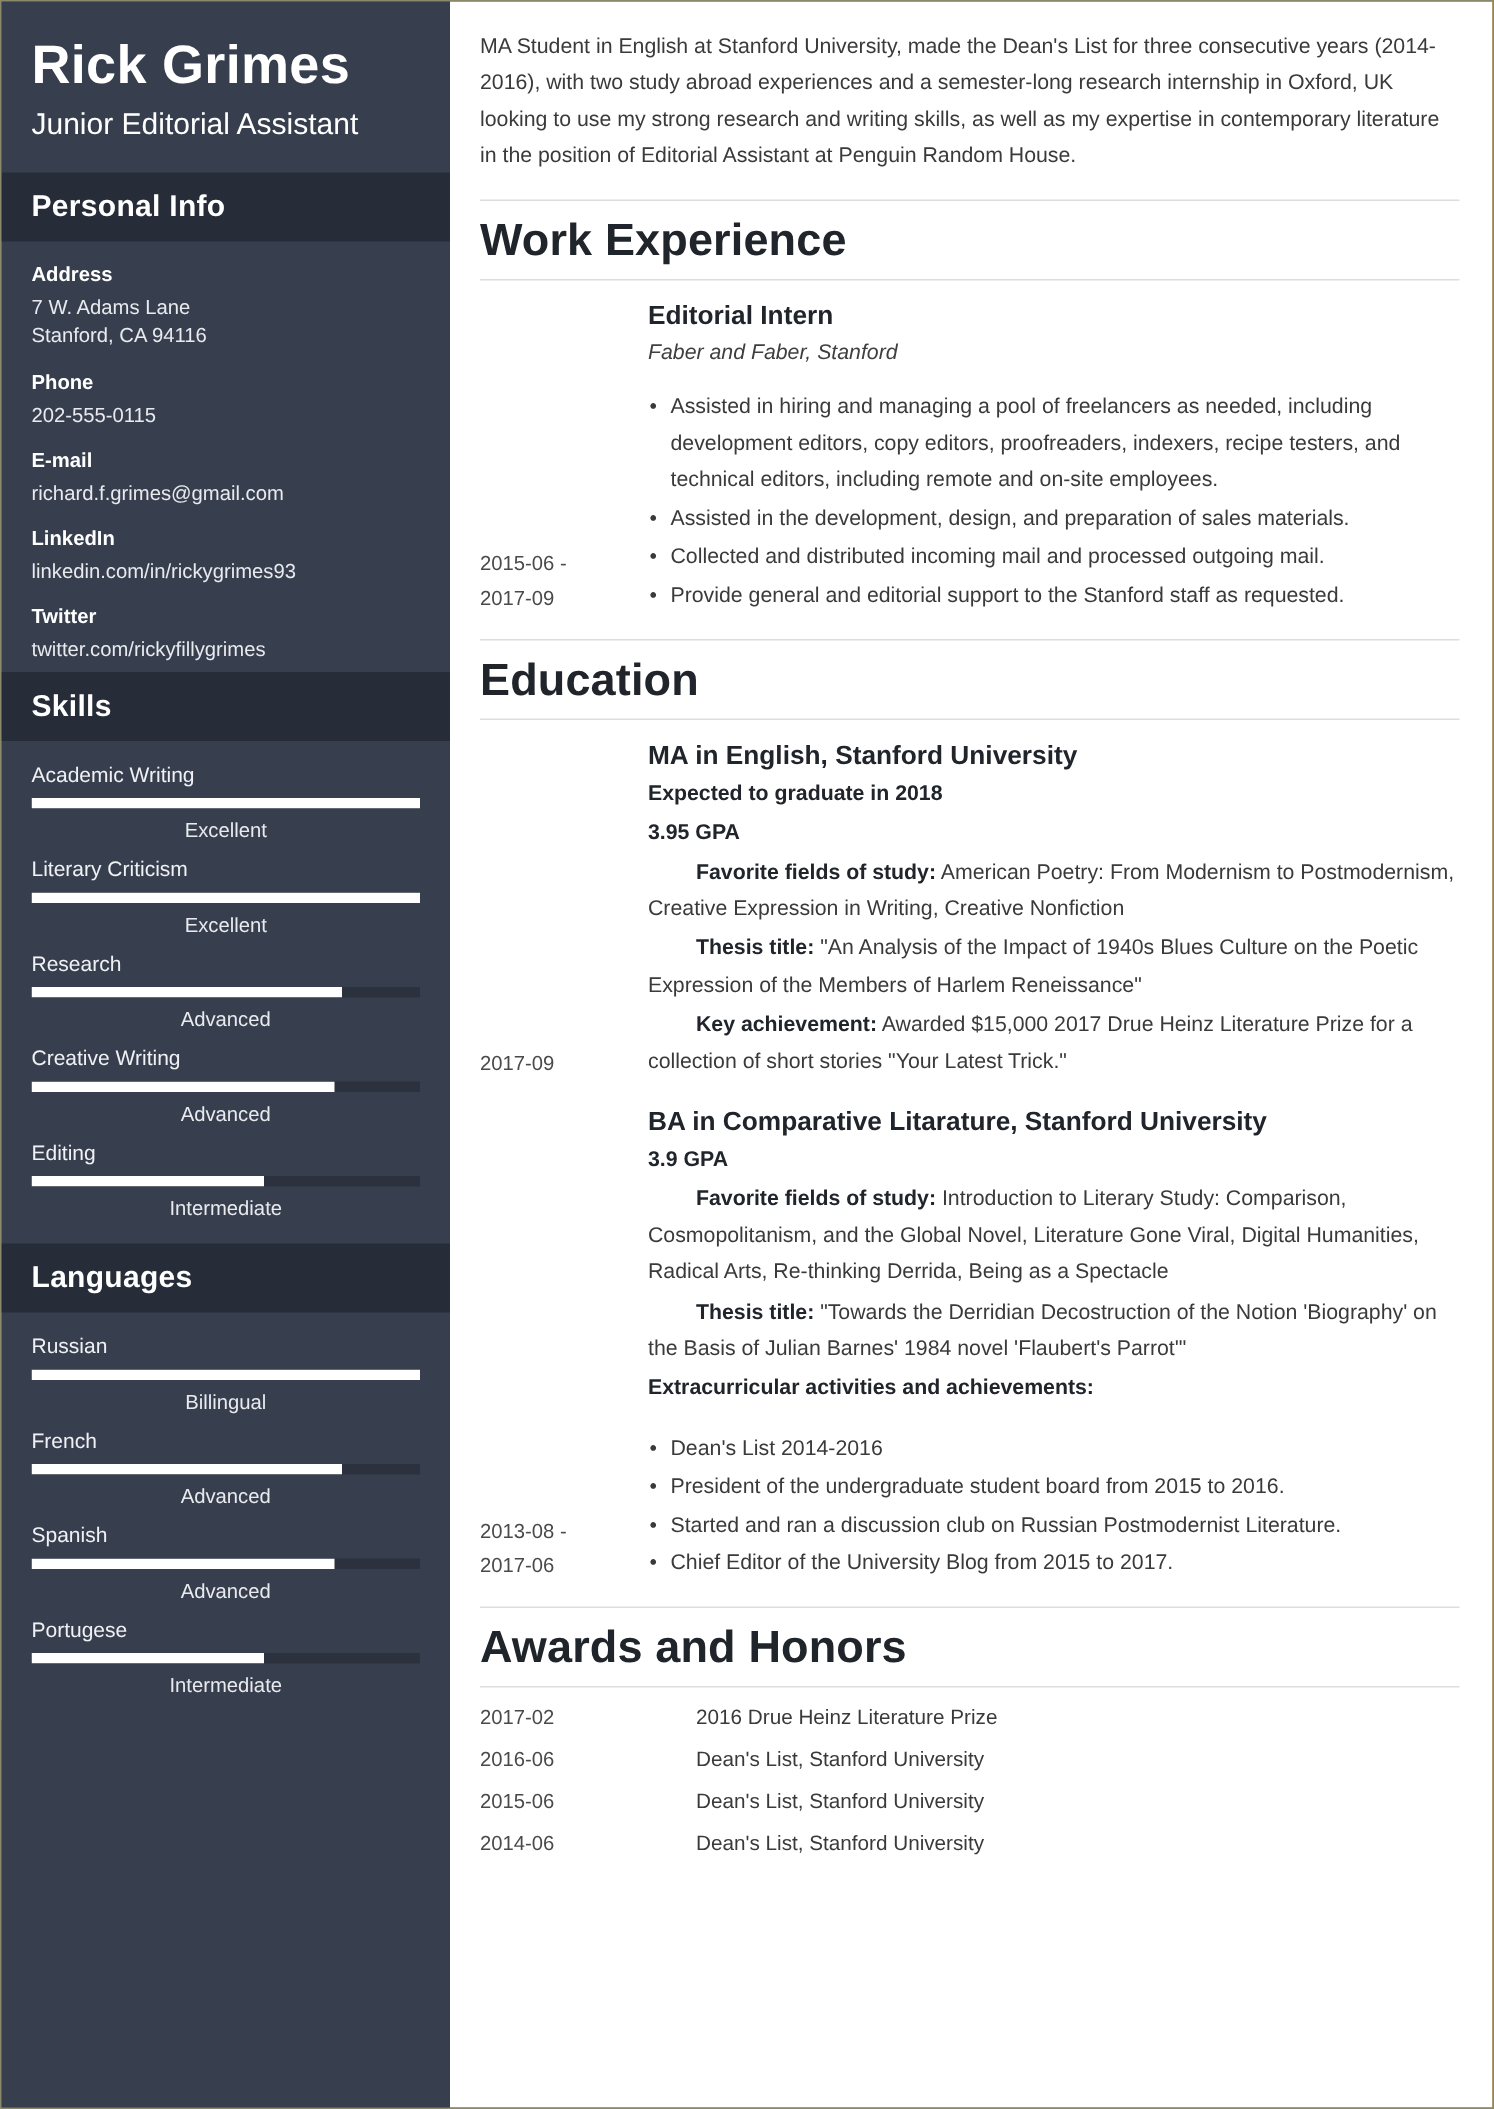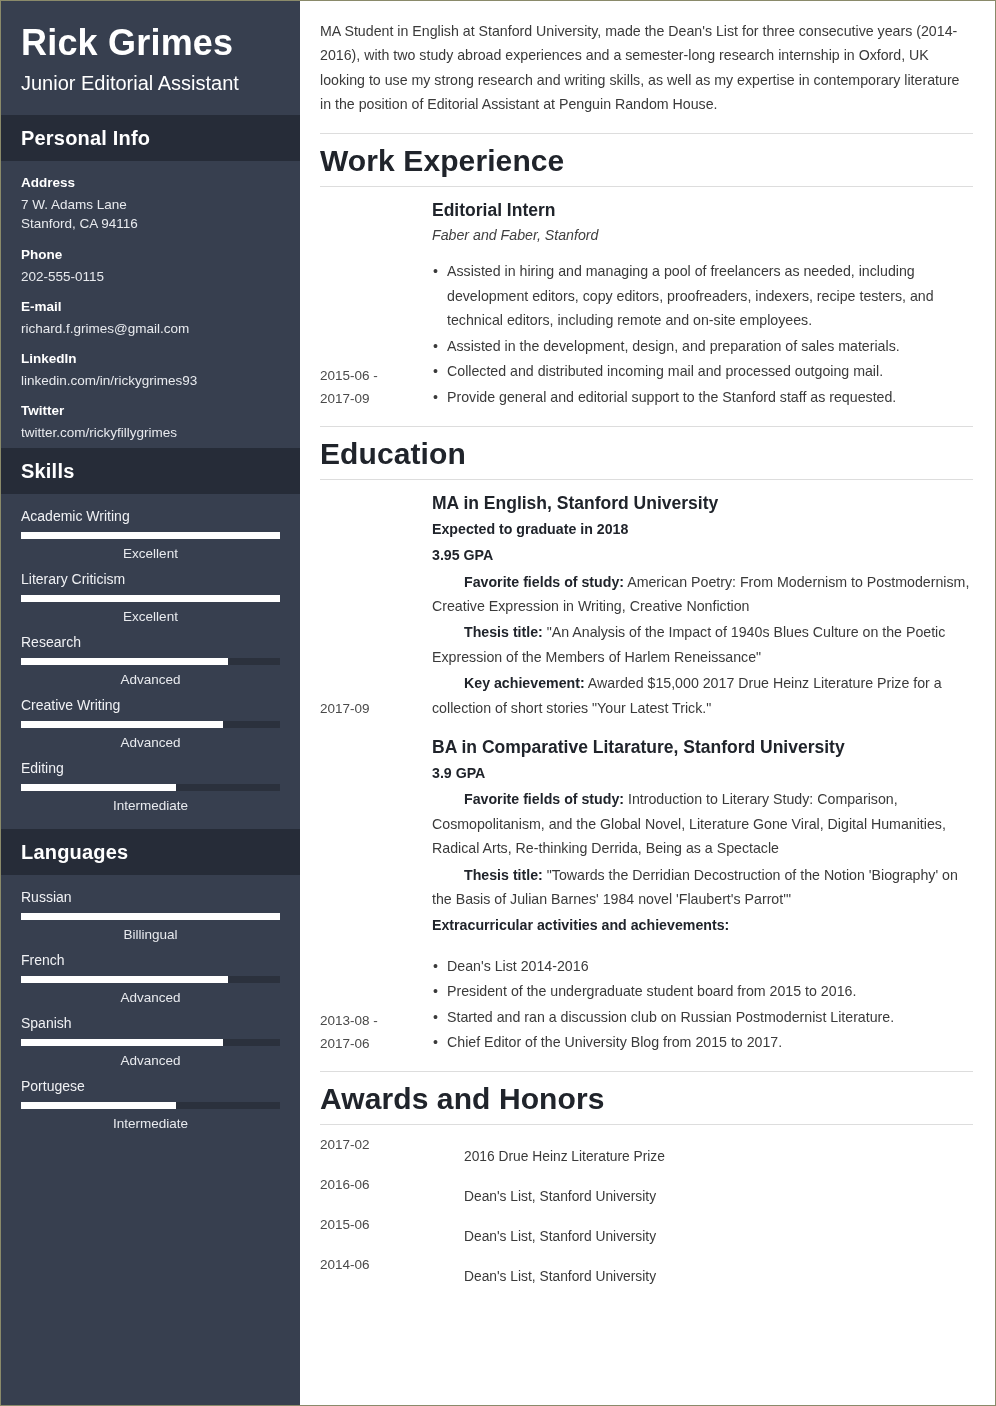--- a/index.html
+++ b/index.html
@@ -196,21 +196,20 @@
   }
   .award-date {
     flex: 0 0 112px;
     font-size: 13.5px;
     color: #4a4a4a;
   }
   .award-text {
     flex: 1 1 auto;
     font-size: 13.8px;
     color: #3a3a3a;
-    margin-top: 12px;
   }
 </style>
 </head>
 <body>
 
 <div class="page">
 
   <aside class="sidebar">
 
     <div class="name-block">

